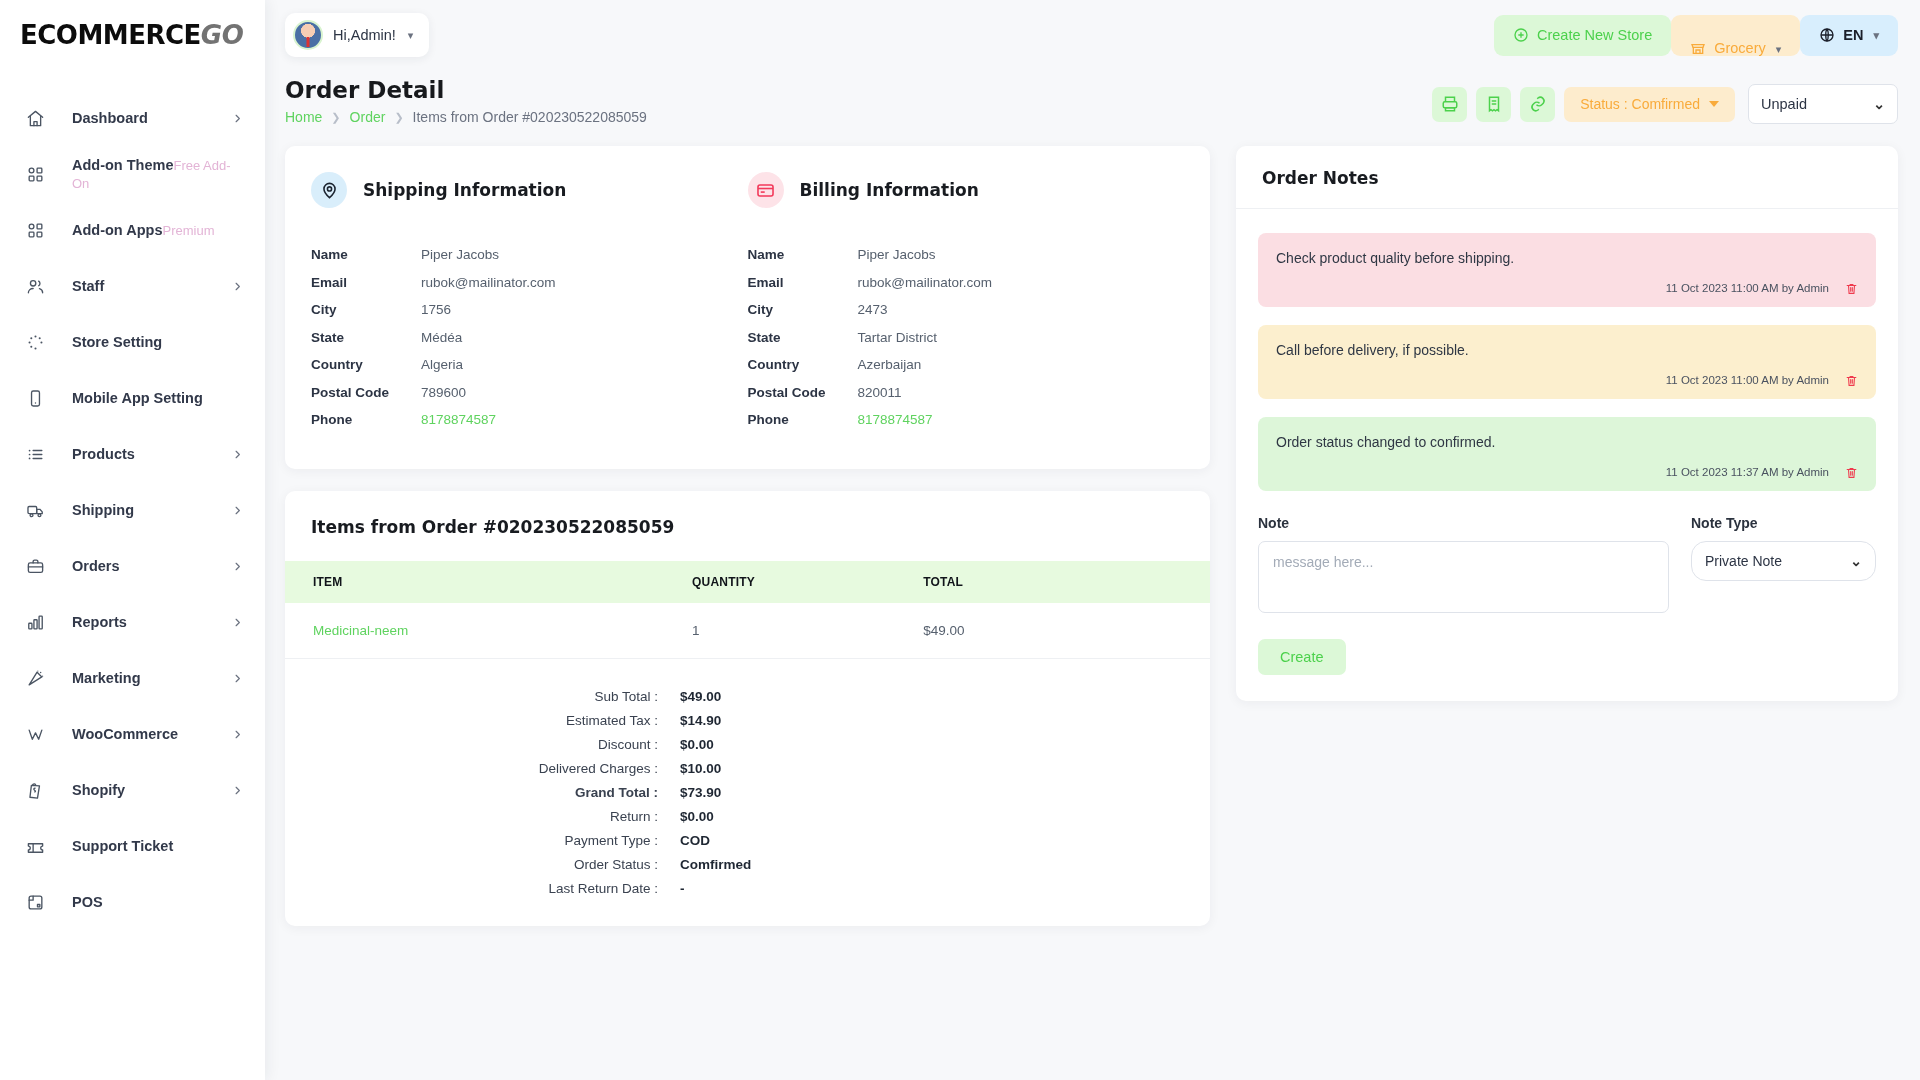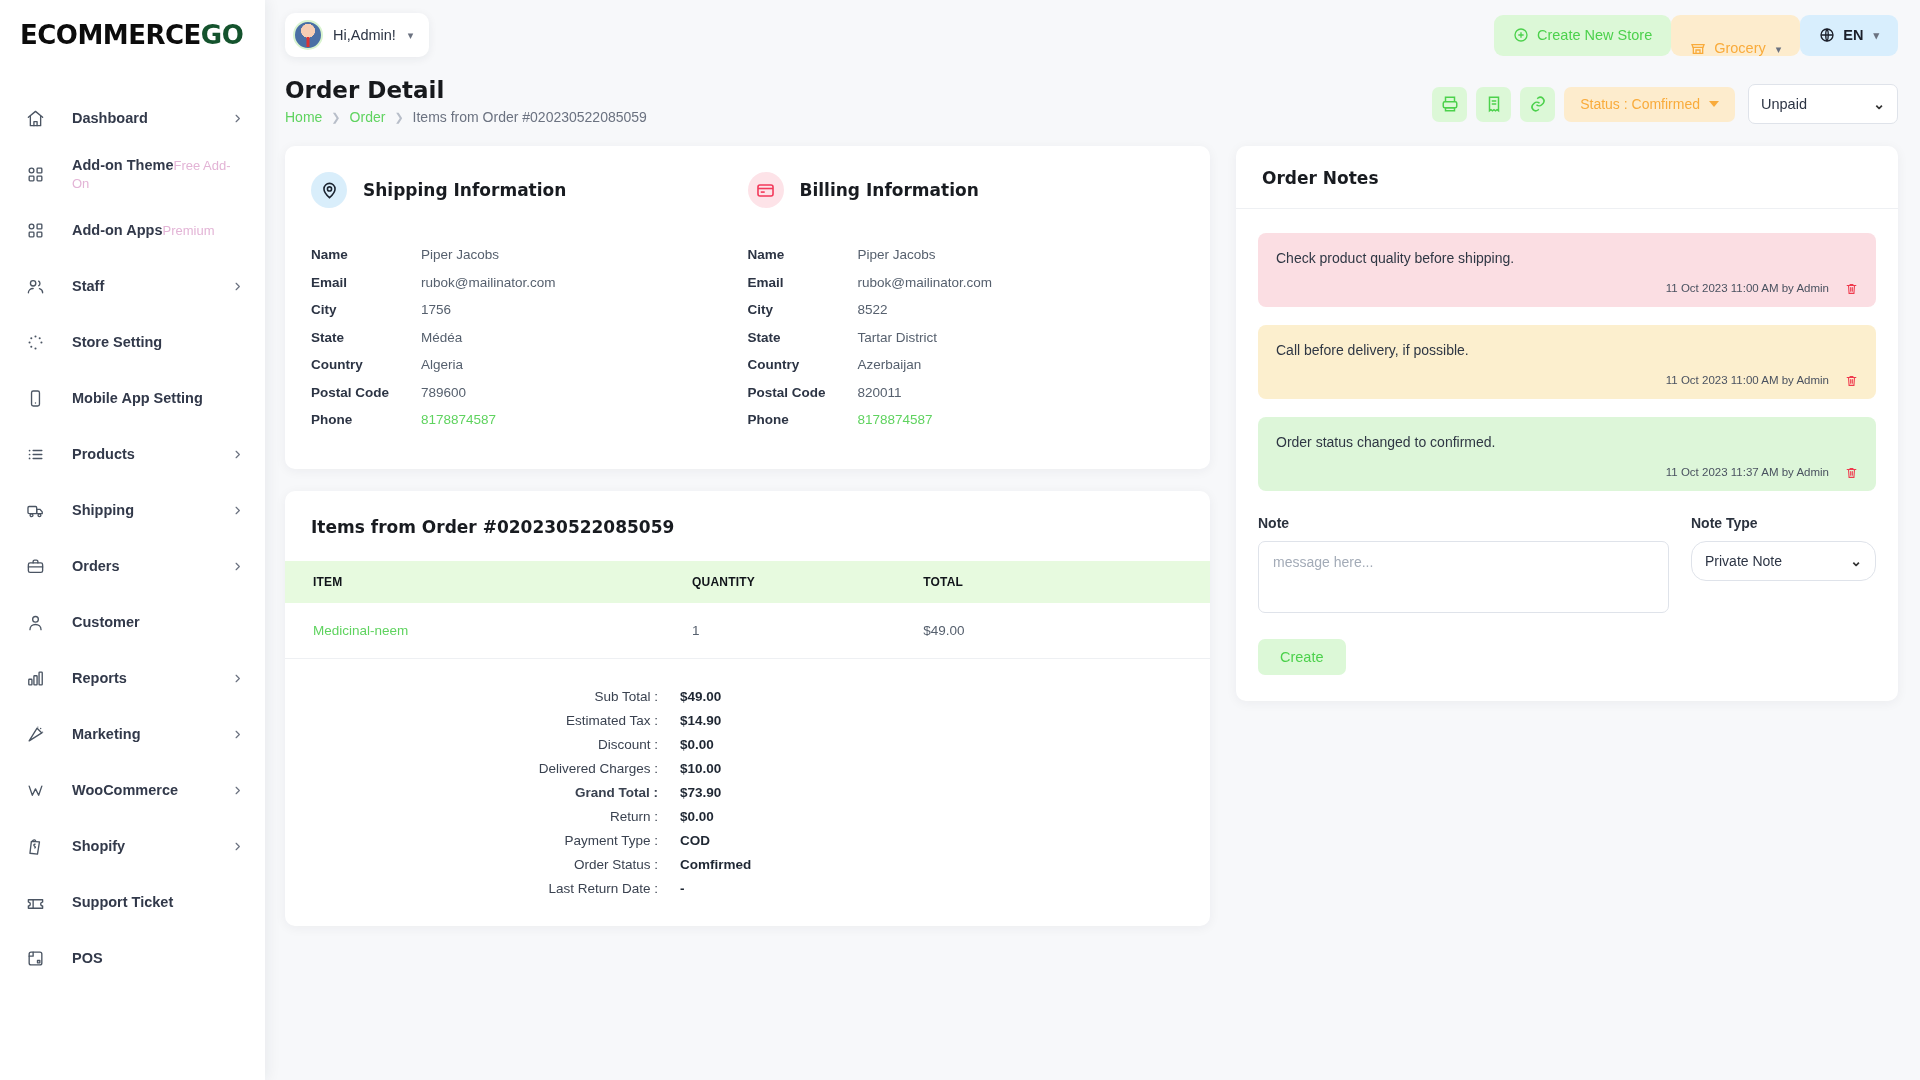--- a/index.html
+++ b/index.html
@@ -21,21 +21,21 @@
   }
   .logo-wrap {
     height: 70px; display: flex; align-items: center;
     padding-left: 20px;
   }
   .logo {
     font-size: 26px; font-weight: 700; letter-spacing: -0.5px;
     font-family: "DejaVu Sans", sans-serif;
   }
   .logo .blk { color: #0c0c0c; }
-  .logo .grn { color: #14532d; }
+  .logo .grn { color: #737373; font-style: italic; }
 
   .nav { margin-top: 28px; }
   .nav-item {
     display: flex; align-items: center;
     height: 40px; padding: 0 22px 0 24px;
     margin-bottom: 16px;
     cursor: pointer; position: relative;
   }
   .nav-icon {
     width: 22px; height: 22px; flex: 0 0 22px;
@@ -345,29 +345,20 @@
         <span class="nav-text"><span class="nav-label">Orders</span></span>
         <span class="nav-chev">
           <svg viewBox="0 0 24 24" fill="none" stroke="currentColor" stroke-width="2.6" stroke-linecap="round" stroke-linejoin="round">
             <path d="M9 5l7 7-7 7"></path>
           </svg>
         </span>
       </div>
       <div class="nav-item">
         <span class="nav-icon">
           <svg viewBox="0 0 24 24" fill="none" stroke="currentColor" stroke-width="1.7" stroke-linecap="round" stroke-linejoin="round">
-            <circle cx="12" cy="8" r="3.6"></circle>
-            <path d="M5 21c0-4 3.2-6.5 7-6.5S19 17 19 21"></path>
-          </svg>
-        </span>
-        <span class="nav-text"><span class="nav-label">Customer</span></span>
-      </div>
-      <div class="nav-item">
-        <span class="nav-icon">
-          <svg viewBox="0 0 24 24" fill="none" stroke="currentColor" stroke-width="1.7" stroke-linecap="round" stroke-linejoin="round">
             <rect x="3.5" y="13" width="4" height="7" rx="0.8"></rect>
             <rect x="10" y="8.5" width="4" height="11.5" rx="0.8"></rect>
             <rect x="16.5" y="4" width="4" height="16" rx="0.8"></rect>
           </svg>
         </span>
         <span class="nav-text"><span class="nav-label">Reports</span></span>
         <span class="nav-chev">
           <svg viewBox="0 0 24 24" fill="none" stroke="currentColor" stroke-width="2.6" stroke-linecap="round" stroke-linejoin="round">
             <path d="M9 5l7 7-7 7"></path>
           </svg>
@@ -593,21 +584,21 @@
             <div class="info-row">
               <span class="info-key">Name</span>
               <span class="info-val">Piper Jacobs</span>
             </div>
             <div class="info-row">
               <span class="info-key">Email</span>
               <span class="info-val">rubok@mailinator.com</span>
             </div>
             <div class="info-row">
               <span class="info-key">City</span>
-              <span class="info-val">8522</span>
+              <span class="info-val">2473</span>
             </div>
             <div class="info-row">
               <span class="info-key">State</span>
               <span class="info-val">Tartar District</span>
             </div>
             <div class="info-row">
               <span class="info-key">Country</span>
               <span class="info-val">Azerbaijan</span>
             </div>
             <div class="info-row">

